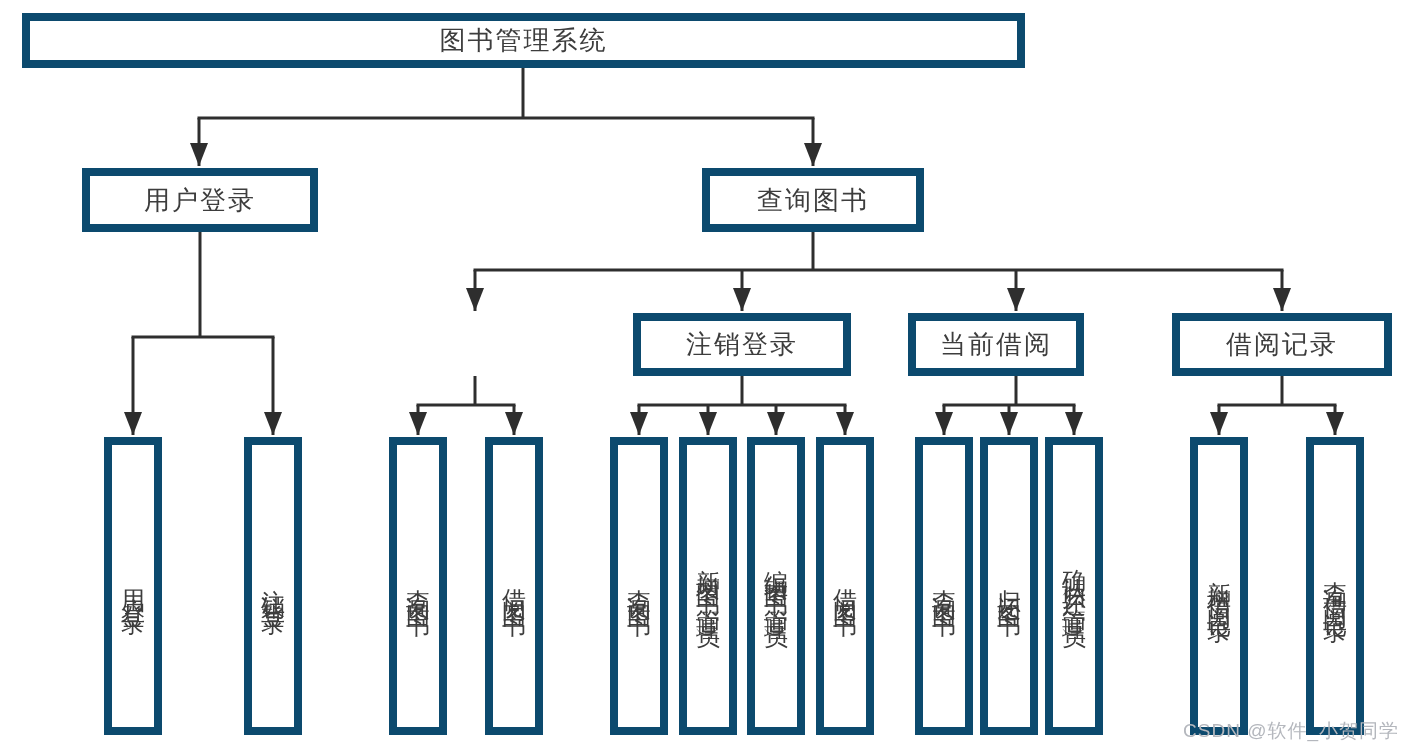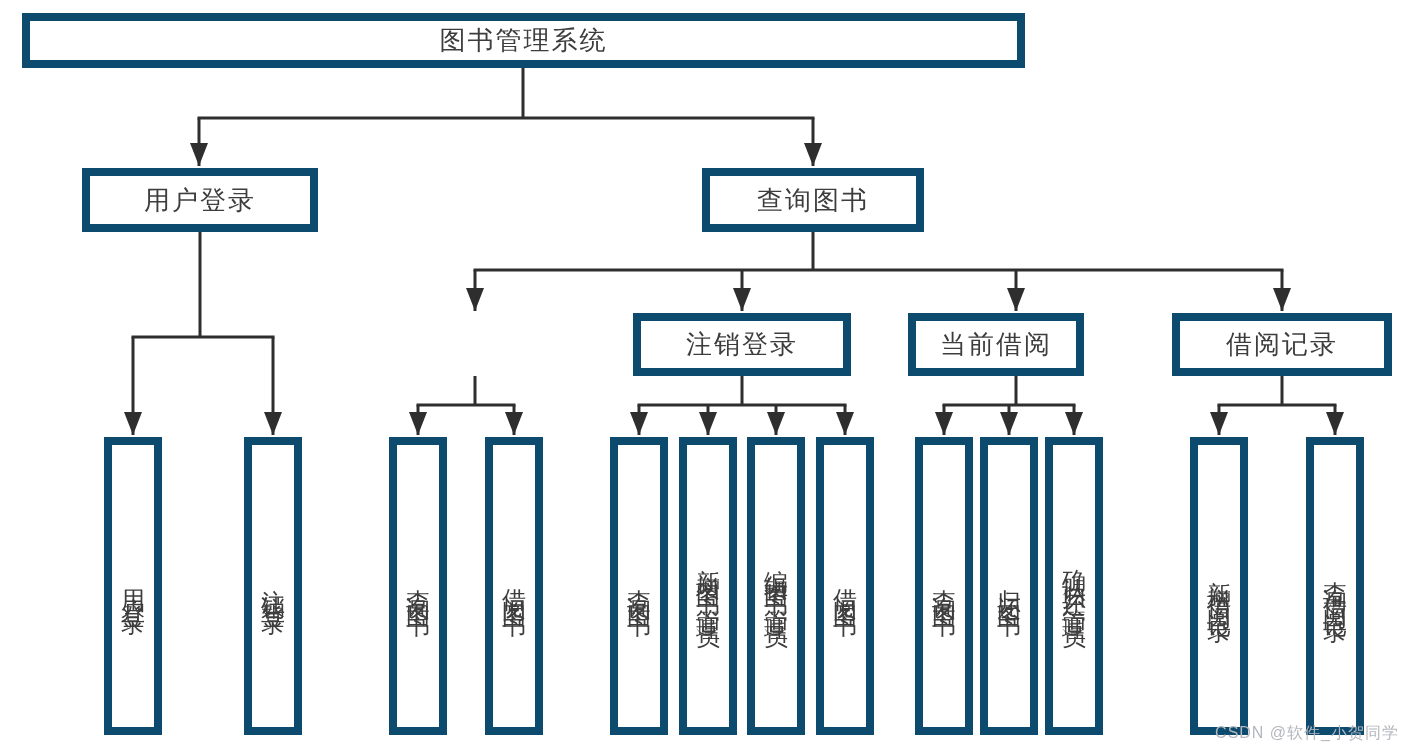--- a/index.html
+++ b/index.html
@@ -36,21 +36,21 @@
     font-size: 24px;
     letter-spacing: 8px;
     line-height: 1;
     color: #3d3d3d;
   }
   #watermark {
     position: absolute;
     right: 6px;
     bottom: 3px;
     z-index: 3;
-    font-size: 16px;
+    font-size: 19px;
     letter-spacing: 1px;
     color: #b4b7bd;
     white-space: nowrap;
   }
 </style>
 </head>
 <body>
 
 <div id="canvas">
 

